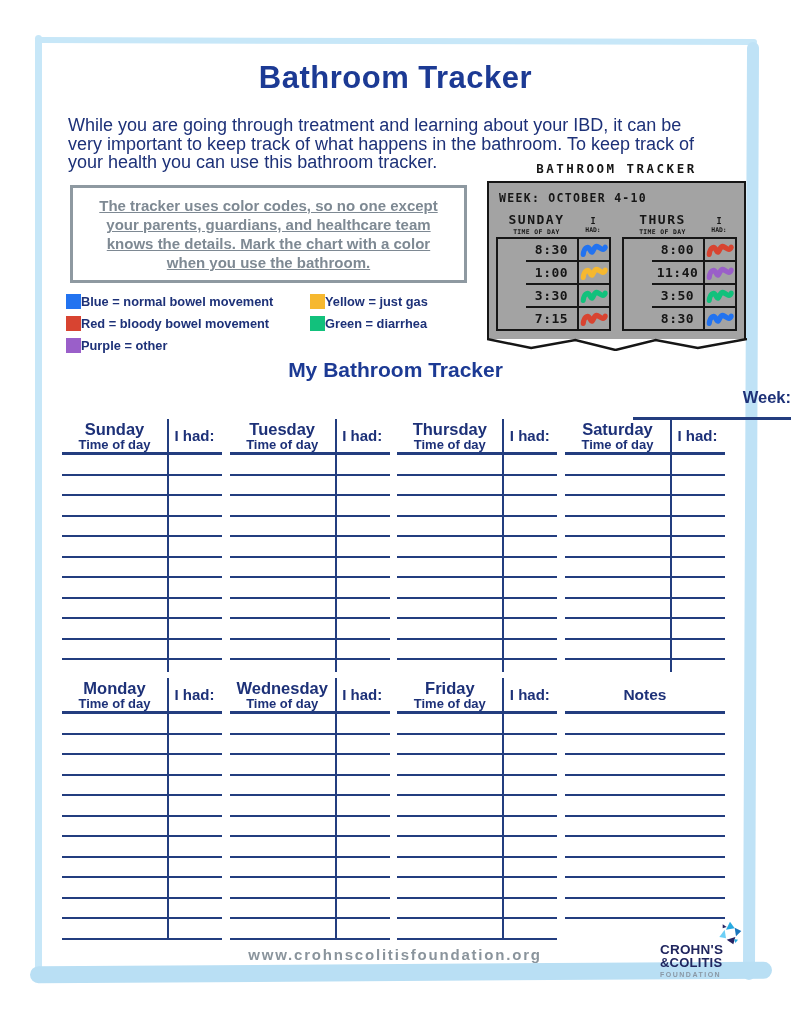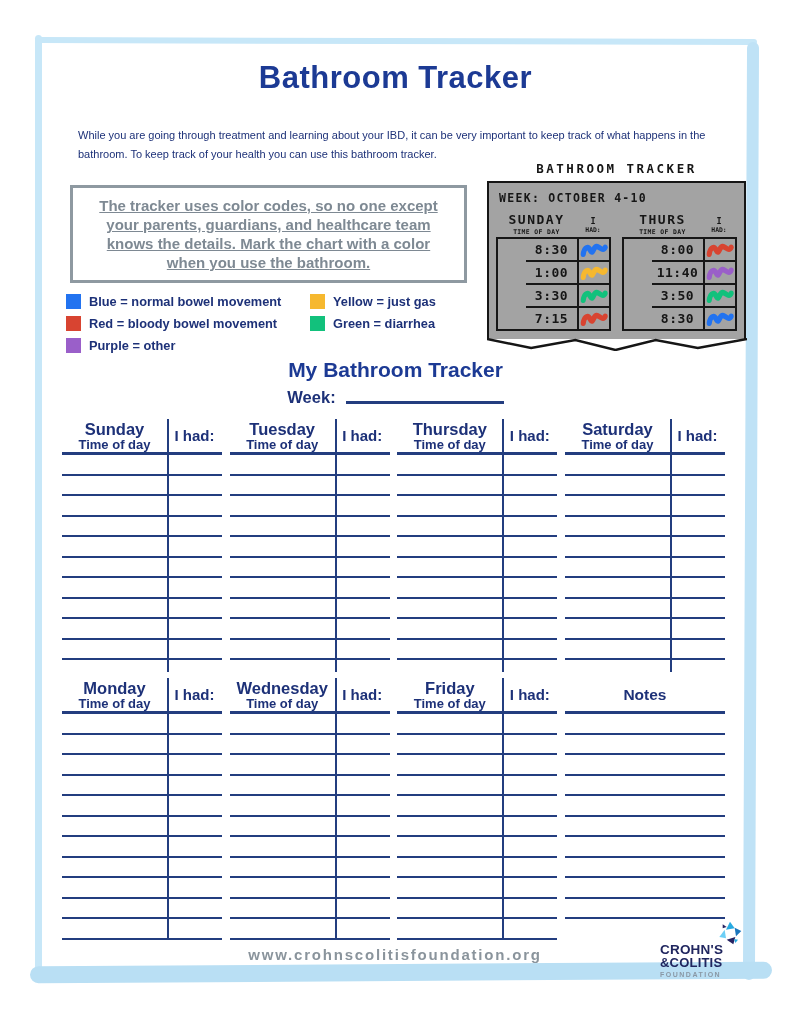--- a/index.html
+++ b/index.html
@@ -8,33 +8,33 @@
 
   
   .b-top{position:absolute;left:37px;top:38px;width:720px;height:6px;background:var(--lightblue,#c7e7f8);border-radius:4px;transform:rotate(.15deg);}
   .b-left{position:absolute;left:35px;top:35px;width:7px;height:938px;background:var(--lightblue,#c7e7f8);border-radius:4px;}
   .b-right{position:absolute;left:745px;top:42px;width:12px;height:938px;background:#bfe2f6;border-radius:6px;transform:rotate(.25deg);}
   .b-bottom{position:absolute;left:30px;top:964px;width:742px;height:17px;background:#b9dff4;border-radius:9px;transform:rotate(-.35deg);}
 
   .title{position:absolute;top:60px;left:0;width:100%;margin:0;text-align:center;
          font-size:31px;font-weight:bold;color:var(--head,#1c3a94);letter-spacing:.5px;}
 
-  .intro{position:absolute;top:116px;left:68px;width:652px;margin:10px;
-         font-size:11px;line-height:18.5px;color:var(--navy,#1d3178);}
+  .intro{position:absolute;top:116px;left:68px;width:652px;margin:0;
+         font-size:18px;line-height:18.5px;color:var(--navy,#1d3178);}
 
   .notebox{position:absolute;top:185px;left:70px;width:397px;height:98px;box-sizing:border-box;
            border:3px solid var(--grayborder,#8e99a1);display:flex;align-items:center;justify-content:center;
            padding:4px 16px;}
   .notebox p{margin:0;text-align:center;color:var(--graytext,#7e8993);font-weight:bold;
              font-size:15px;line-height:19px;text-decoration:underline;}
 
   .legend{position:absolute;top:294px;left:66px;display:flex;}
   .legend-col{display:flex;flex-direction:column;gap:7px;}
   .legend-col.c1{width:244px;}
-  .legend-item{display:flex;align-items:center;gap:8px;height:15px;}
+  .legend-item{display:flex;align-items:center;height:15px;}
   .swatch{width:15px;height:15px;flex:0 0 15px;}
   .legend-label{font-size:12.8px;font-weight:bold;color:var(--navy,#1d3178);white-space:nowrap;}
 
   
   .card{position:absolute;left:487px;top:161px;width:259px;color:var(--ink,#161616);
         font-family:"DejaVu Sans Mono", monospace;}
   .card-title{text-align:center;font-size:12.5px;font-weight:bold;letter-spacing:2.5px;}
   .card-box{margin-top:5px;border:2.5px solid var(--ink,#161616);border-bottom:none;background:#a3a3a3;
             padding:7px 7px 8px;position:relative;}
   .card-week{font-size:11.5px;font-weight:bold;letter-spacing:1.3px;margin:1px 0 7px 3px;white-space:nowrap;}
@@ -53,21 +53,21 @@
   .mini-time{flex:1;border-right:2px solid var(--ink,#161616);display:flex;align-items:center;justify-content:center;
              font-size:13px;font-weight:bold;letter-spacing:.5px;}
   .mini-color{width:30px;display:flex;align-items:center;justify-content:center;}
   .scribble svg{display:block;transform:rotate(-7deg);}
   .card-torn{position:absolute;left:-2.5px;right:-2.5px;bottom:-12px;height:13px;}
   .card-torn svg{display:block;width:100%;height:13px;}
 
   .tracker-heading{position:absolute;top:358px;left:0;width:100%;margin:0;text-align:center;
                    font-size:21px;font-weight:bold;color:var(--head,#1c3a94);}
   .week-row{position:absolute;top:388px;left:0;width:100%;display:flex;justify-content:center;
-            align-items:flex-end;gap:10px;}
+            align-items:flex-end;gap:10px;flex-direction:column;}
   .week-label{font-size:16.5px;font-weight:bold;color:var(--navy,#1d3178);}
   .week-line{width:158px;height:3px;background:var(--grid,#233d7f);margin-bottom:3px;}
 
   .grid{position:absolute;left:62px;width:663px;display:grid;grid-template-columns:repeat(4,160px);
         justify-content:space-between;}
   .grid.top{top:419px;}
   .grid.bottom{top:678px;}
   .day-col{position:relative;}
   .day-head{display:flex;height:33px;border-bottom:3.5px solid var(--grid,#233d7f);}
   .head-left{width:105px;display:flex;flex-direction:column;justify-content:flex-end;text-align:center;}

